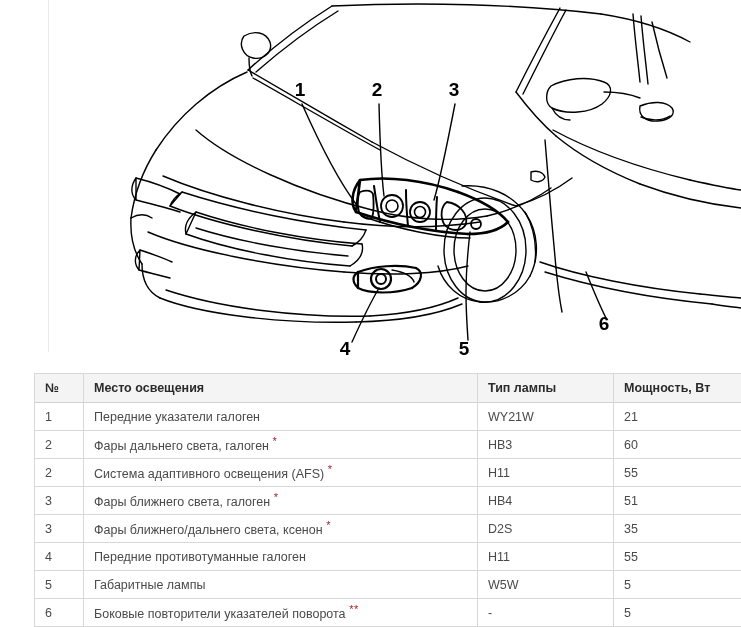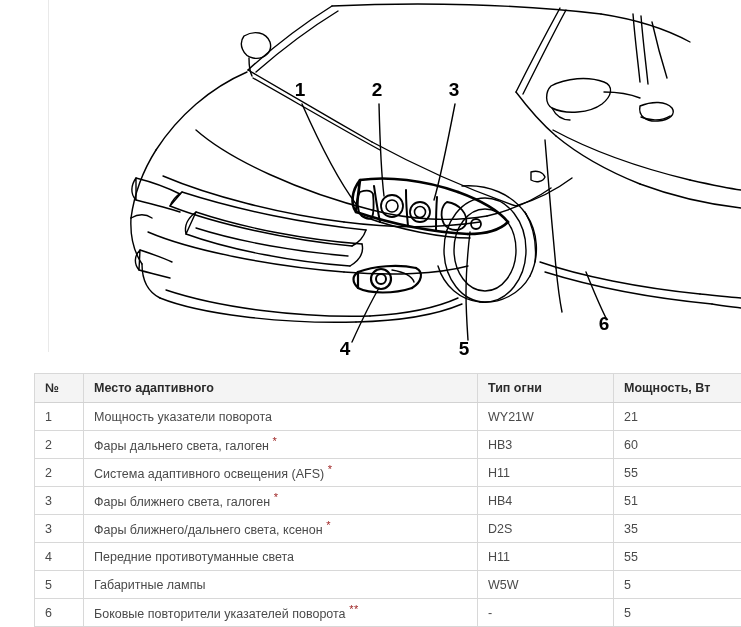--- a/index.html
+++ b/index.html
@@ -273,29 +273,29 @@
       <text class="callout-num" x="464" y="355" text-anchor="middle">5</text>
       <text class="callout-num" x="604" y="330" text-anchor="middle">6</text>
     </svg>
   </div>
 
   <div id="bulb-table-wrap">
     <table class="bulb-table">
       <thead>
         <tr>
           <th class="col-no">№</th>
-          <th class="col-place">Место адаптивного</th>
-          <th class="col-type">Тип огни</th>
+          <th class="col-place">Место освещения</th>
+          <th class="col-type">Тип лампы</th>
           <th class="col-power">Мощность, Вт</th>
         </tr>
       </thead>
       <tbody id="bulb-table-body">
           <tr>
             <td class="col-no">1</td>
-            <td class="col-place">Мощность указатели поворота</td>
+            <td class="col-place">Передние указатели галоген</td>
             <td class="col-type">WY21W</td>
             <td class="col-power">21</td>
           </tr>
           <tr>
             <td class="col-no">2</td>
             <td class="col-place">Фары дальнего света, галоген<span class="mark"> *</span></td>
             <td class="col-type">HB3</td>
             <td class="col-power">60</td>
           </tr>
           <tr>
@@ -311,21 +311,21 @@
             <td class="col-power">51</td>
           </tr>
           <tr>
             <td class="col-no">3</td>
             <td class="col-place">Фары ближнего/дальнего света, ксенон<span class="mark"> *</span></td>
             <td class="col-type">D2S</td>
             <td class="col-power">35</td>
           </tr>
           <tr>
             <td class="col-no">4</td>
-            <td class="col-place">Передние противотуманные света</td>
+            <td class="col-place">Передние противотуманные галоген</td>
             <td class="col-type">H11</td>
             <td class="col-power">55</td>
           </tr>
           <tr>
             <td class="col-no">5</td>
             <td class="col-place">Габаритные лампы</td>
             <td class="col-type">W5W</td>
             <td class="col-power">5</td>
           </tr>
           <tr>

